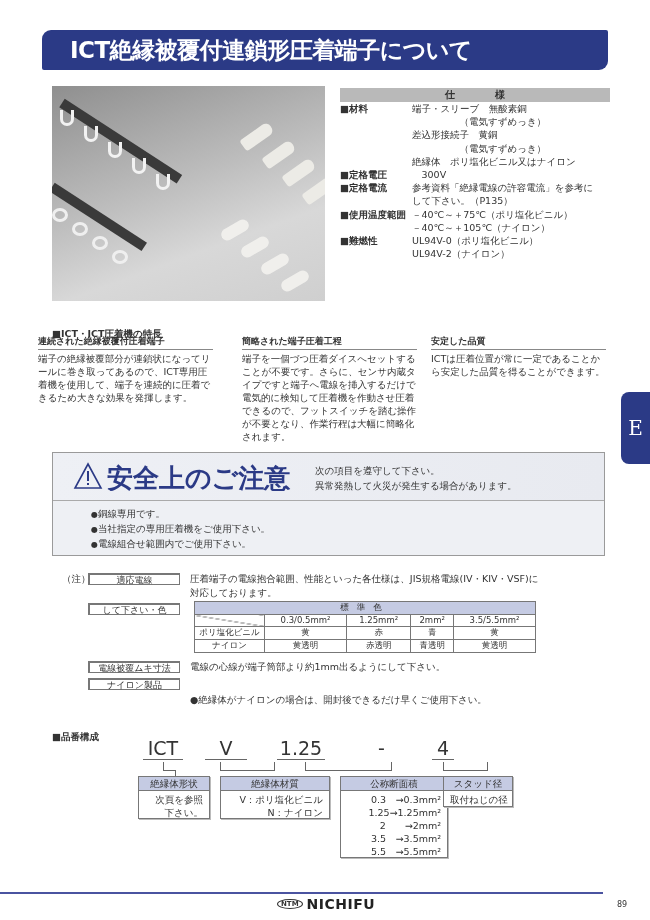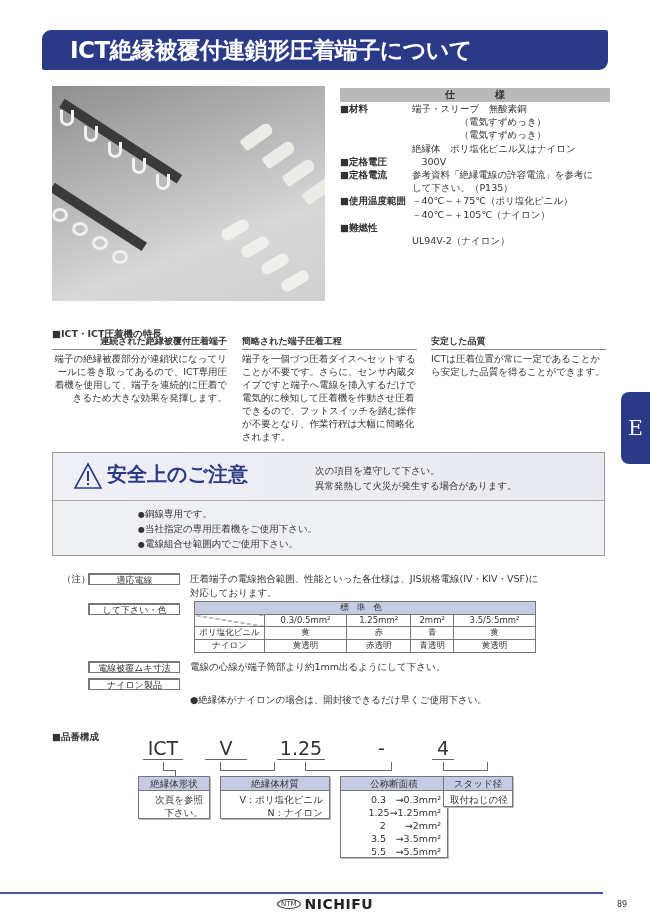--- a/index.html
+++ b/index.html
@@ -33,23 +33,23 @@
   .feat h3 { font-size: 9px; font-weight: bold; border-bottom: 1px solid #888; padding-bottom: 1px; margin-bottom: 2px; white-space: nowrap; }
   .feat p { font-size: 9.5px; line-height: 13px; }
 
   .tab-e { position: absolute; left: 621px; top: 392px; width: 29px; height: 72px; background: #2b3a86;
     border-radius: 8px 0 0 8px; color: #fff; font-family: "DejaVu Serif", serif; font-size: 20px; text-align: center; line-height: 72px; }
 
   .caution { position: absolute; left: 52px; top: 452px; width: 553px; height: 104px;
     border: 1px solid #9a9a9a; background: #eef0f4; }
   .caution-top { height: 48px; border-bottom: 1px solid #aaa; position: relative; background: linear-gradient(90deg,#eef0f5,#e8eaf0); }
   .warn-icon { position: absolute; left: 20px; top: 9px; width: 30px; height: 28px; }
-  .caution-title { position: absolute; left: 54px; top: 8px; font-family: "DejaVu Serif", serif; font-size: 20px; color: #2b3a86; font-weight: bold; }
+  .caution-title { position: absolute; left: 54px; top: 8px; font-family: "DejaVu Serif", serif; font-size: 26px; color: #2b3a86; font-weight: bold; }
   .caution-msg { position: absolute; left: 262px; top: 10px; font-size: 9.5px; line-height: 15px; }
-  .caution-list { padding: 6px 8px 0 38px; font-size: 9.5px; line-height: 14px; margin-left: 47px; }
+  .caution-list { padding: 6px 8px 0 38px; font-size: 9.5px; line-height: 14px; }
   .caution-list li { list-style: none; }
   .caution-list li::before { content: "●"; font-size: 8px; }
 
   .note-label { position: absolute; left: 62px; top: 573px; font-size: 9.5px; }
   .tag { position: absolute; left: 88px; width: 92px; height: 12px; border: 1px solid #777; border-left-width:2px; border-top-width:2px;
     font-size: 9px; line-height: 10px; text-align: center; background: #fff; }
   .note-text { position: absolute; left: 190px; font-size: 9.5px; line-height: 14px; }
 
   table.color { position: absolute; left: 194px; top: 601px; width: 342px; border-collapse: collapse; font-size: 8.5px; }
   table.color td, table.color th { border: 1px solid #777; height: 11.5px; text-align: center; padding: 0; font-weight: normal; }
@@ -60,21 +60,21 @@
   .pn-title::before { content: "■"; }
   .pn-part { position: absolute; top: 737px; font-size: 19px; text-align: center; border-bottom: 1px solid #666; line-height: 22px; color:#333; }
   .pn-dash { position: absolute; top: 737px; font-size: 19px; }
   .box { position: absolute; border: 1px solid #777; background: #fff; box-shadow: 1px 1px 0 #bbb; }
   .box-h { background: #c5cbe3; text-align: center; font-size: 9.5px; height: 14px; line-height: 14px; border-bottom: 1px solid #777; }
   .box-b { padding: 2px 6px; font-size: 9.5px; line-height: 13px; white-space: nowrap; text-align: right; }
   .conn { position: absolute; border-color: #666; border-style: solid; border-width: 0; }
 
   .footer-line { position: absolute; left: 0; top: 892px; width: 603px; height: 2px; background: #4a53a0; }
   .logo { position: absolute; left: 277px; top: 896px; display: flex; align-items: center; gap: 4px; }
-  .logo-ntm { font-size: 7px; border: 1px solid #333; border-radius: 50%; padding: 0 3px; font-weight: normal; }
+  .logo-ntm { font-size: 7px; border: 1px solid #333; border-radius: 50%; padding: 0 3px; font-weight: bold; }
   .logo-text { font-size: 14px; font-weight: bold; color: #222; letter-spacing: 0.5px; }
   .page-no { position: absolute; left: 617px; top: 900px; font-size: 8px; }
 </style>
 </head>
 <body>
 
 <div class="banner">
   <span>ICT絶縁被覆付連鎖形圧着端子について</span>
 </div>
 
@@ -108,20 +108,24 @@
   <div class="spec-row">
       <span class="spec-key">材料</span>
       <span class="spec-val">端子・スリーブ　無酸素銅</span>
     </div>
   <div class="spec-row">
       <span class="spec-key blank"></span>
       <span class="spec-val">　　　　　（電気すずめっき）</span>
     </div>
   <div class="spec-row">
       <span class="spec-key blank"></span>
+      <span class="spec-val">差込形接続子　黄銅</span>
+    </div>
+  <div class="spec-row">
+      <span class="spec-key blank"></span>
       <span class="spec-val">　　　　　（電気すずめっき）</span>
     </div>
   <div class="spec-row">
       <span class="spec-key blank"></span>
       <span class="spec-val">絶縁体　ポリ塩化ビニル又はナイロン</span>
     </div>
   <div class="spec-row">
       <span class="spec-key">定格電圧</span>
       <span class="spec-val">　300V</span>
     </div>
@@ -136,29 +140,30 @@
   <div class="spec-row">
       <span class="spec-key">使用温度範囲</span>
       <span class="spec-val">－40℃～＋75℃（ポリ塩化ビニル）</span>
     </div>
   <div class="spec-row">
       <span class="spec-key blank"></span>
       <span class="spec-val">－40℃～＋105℃（ナイロン）</span>
     </div>
   <div class="spec-row">
       <span class="spec-key">難燃性</span>
+      <span class="spec-val">UL94V-0（ポリ塩化ビニル）</span>
     </div>
   <div class="spec-row">
       <span class="spec-key blank"></span>
       <span class="spec-val">UL94V-2（ナイロン）</span>
     </div>
 </div>
 
 <div class="feat-title">ICT・ICT圧着機の特長</div>
-<div class="feat" style="left:52px;text-align:right;">
+<div class="feat" style="left:38px;">
   <h3>連続された絶縁被覆付圧着端子</h3>
   <p>端子の絶縁被覆部分が連鎖状になってリールに巻き取ってあるので、ICT専用圧着機を使用して、端子を連続的に圧着できるため大きな効果を発揮します。</p>
 </div>
 <div class="feat" style="left:242px;">
   <h3>簡略された端子圧着工程</h3>
   <p>端子を一個づつ圧着ダイスへセットすることが不要です。さらに、センサ内蔵タイプですと端子へ電線を挿入するだけで電気的に検知して圧着機を作動させ圧着できるので、フットスイッチを踏む操作が不要となり、作業行程は大幅に簡略化されます。</p>
 </div>
 <div class="feat" style="left:431px;">
   <h3>安定した品質</h3>
   <p>ICTは圧着位置が常に一定であることから安定した品質を得ることができます。</p>

